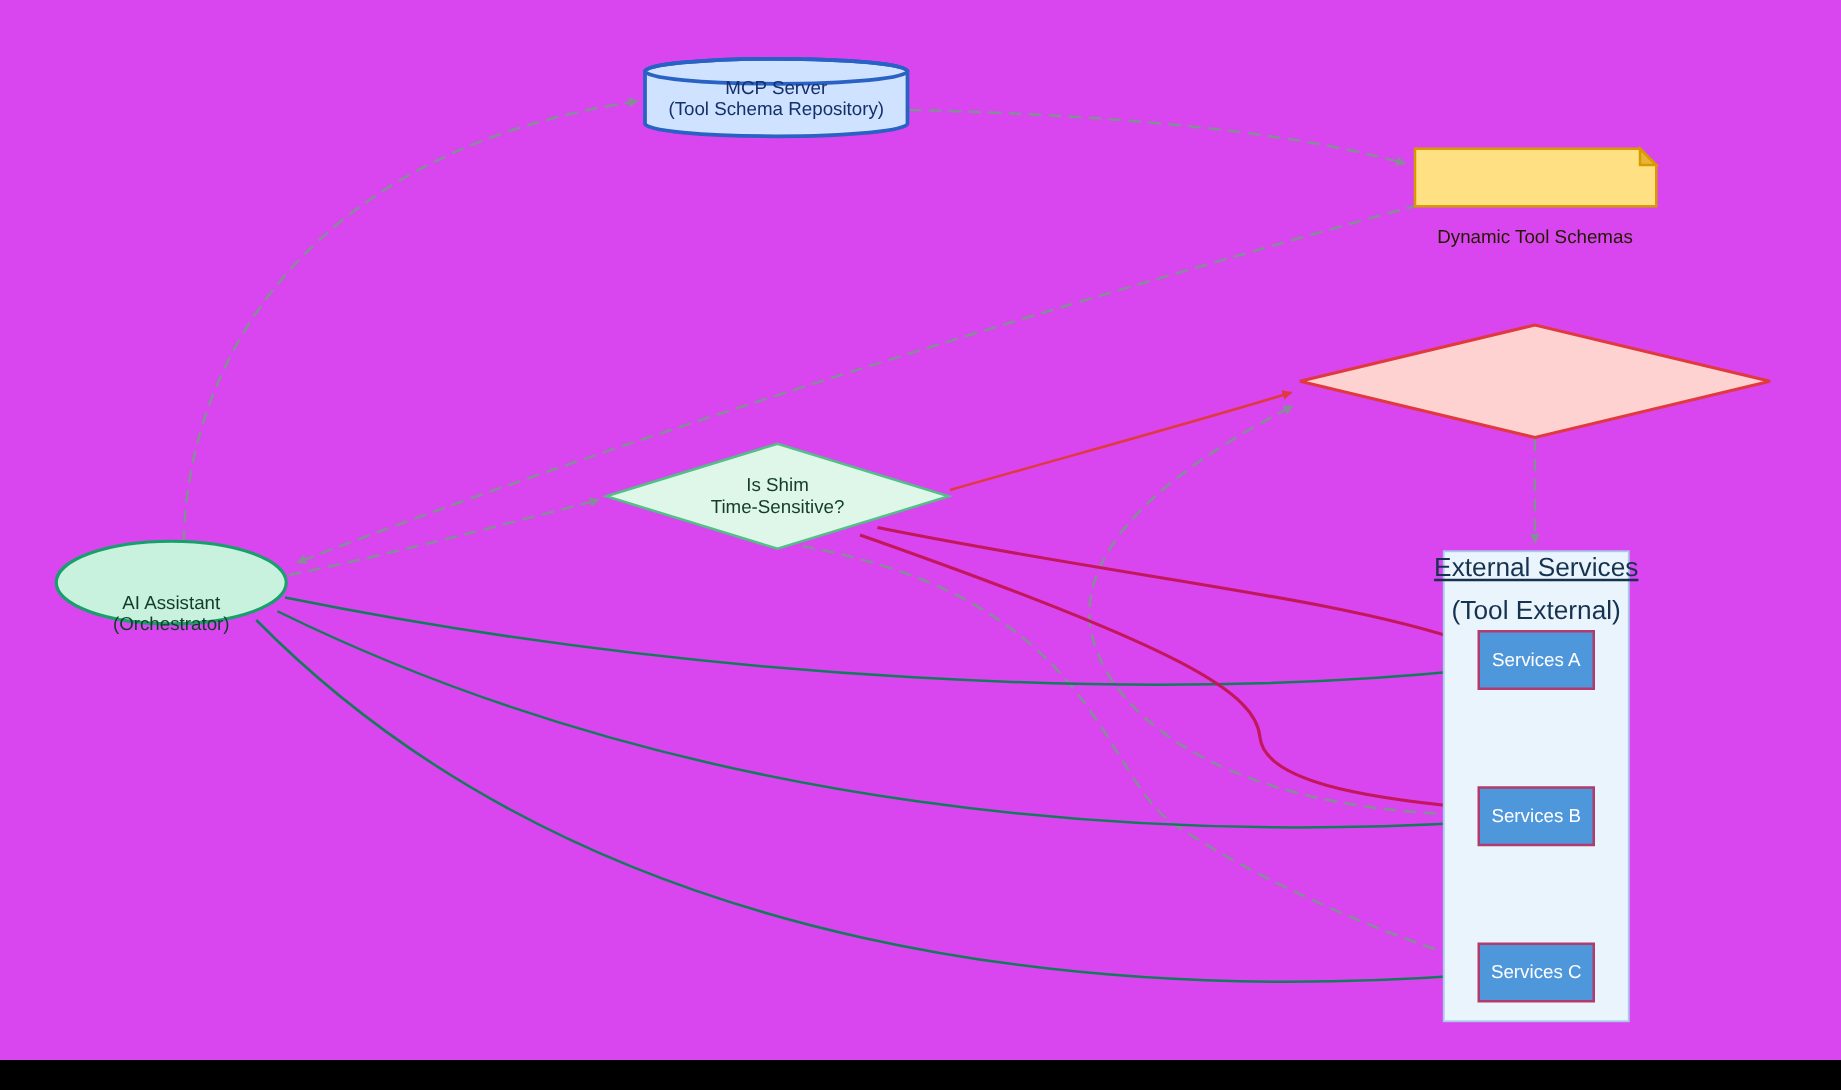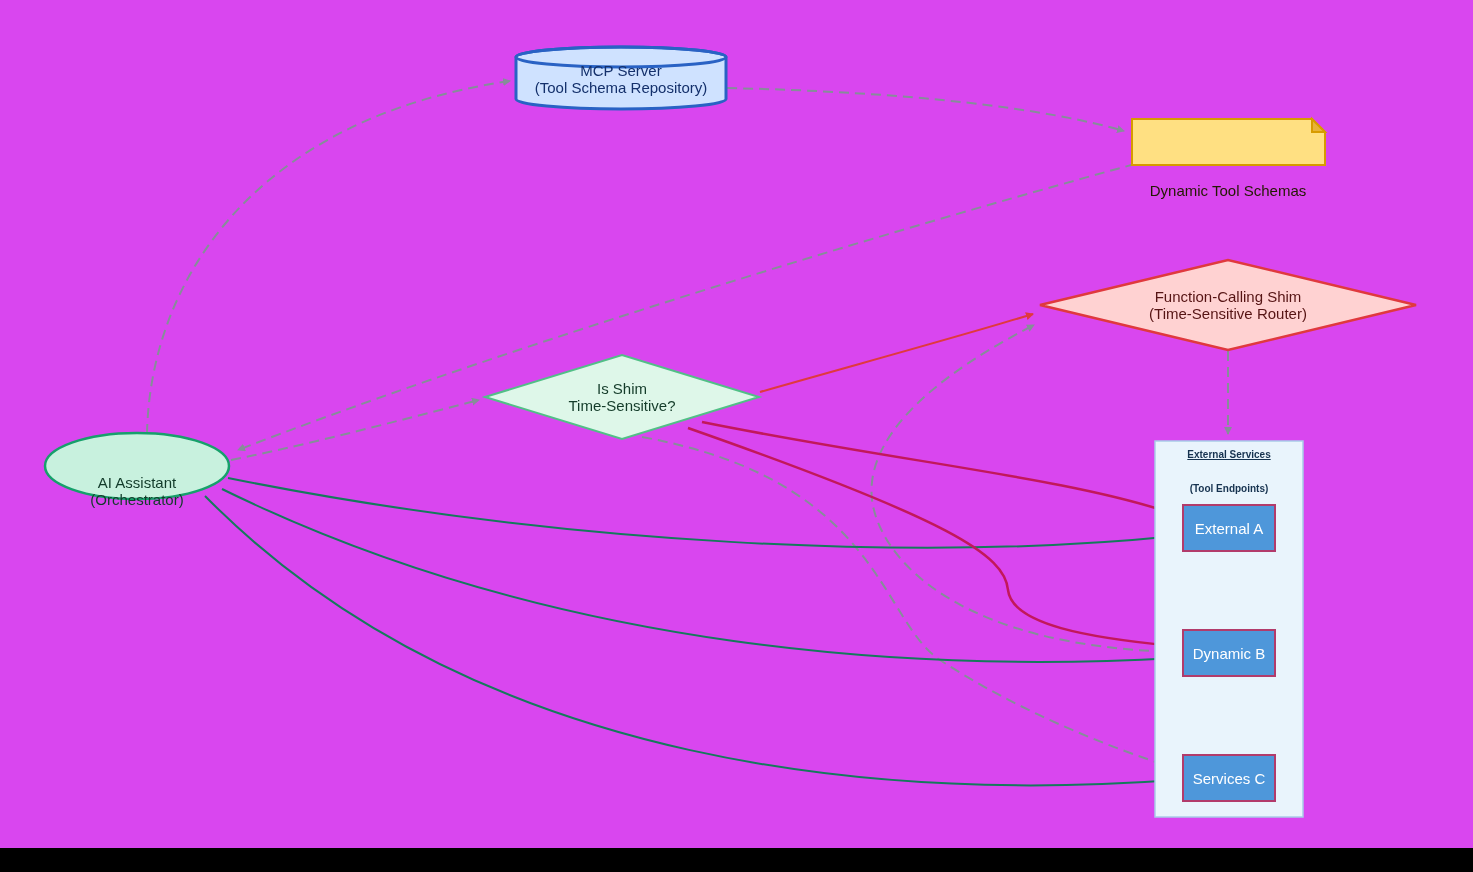--- a/index.html
+++ b/index.html
@@ -19,21 +19,21 @@
     white-space: pre-line;
     font-size: 15px;
     line-height: 17px;
     pointer-events: none;
   }
   .lbl-mcp       { color: #14306b; }
   .lbl-schemas   { color: #221a00; margin-top: 48px; }
   .lbl-shim      { color: #561414; }
   .lbl-iscall    { color: #143c2a; }
   .lbl-assistant { color: #123b2a; }
-  .lbl-ext       { color: #16324f; font-size: 10px; font-weight: bold; }
+  .lbl-ext       { color: #16324f; font-size: 21px; }
   .lbl-ext .title-line1 { text-decoration: underline; }
   .lbl-service   { color: #ffffff; }
 </style>
 </head>
 <body>
 
 <div id="stage">
 
   <svg id="edges-nodes" width="1473" height="872" viewBox="0 0 1473 872">
 
@@ -98,33 +98,31 @@
     <rect x="1183" y="505" width="92" height="46" stroke-width="2" fill="#4e97da" stroke="#b23b6b"></rect>
     <rect x="1183" y="630" width="92" height="46" stroke-width="2" fill="#4e97da" stroke="#b23b6b"></rect>
     <rect x="1183" y="755" width="92" height="46" stroke-width="2" fill="#4e97da" stroke="#b23b6b"></rect>
   </svg>
 
   <div class="node-label lbl-mcp" style="left:621px; top:79px;">MCP Server
 (Tool Schema Repository)</div>
 
   <div class="node-label lbl-schemas" style="left:1228px; top:142px;">Dynamic Tool Schemas</div>
 
-  <div class="node-label lbl-shim" style="left:1228px; top:305px;">Function-Calling Shim
-(Time-Sensitive Router)</div>
 
   <div class="node-label lbl-iscall" style="left:622px; top:397px;">Is Shim
 Time-Sensitive?</div>
 
   <div class="node-label lbl-assistant" style="left:137px; top:463px;margin-top:28px;">AI Assistant
 (Orchestrator)</div>
 
   <div class="node-label lbl-ext" style="left:1229px; top:463px;">
     <span class="title-line1">External Services</span><br>
-    <span>(Tool Endpoints)</span>
+    <span>(Tool External)</span>
   </div>
 
-  <div class="node-label lbl-service" style="left:1229px; top:528px;">External A</div>
+  <div class="node-label lbl-service" style="left:1229px; top:528px;">Services A</div>
 
-  <div class="node-label lbl-service" style="left:1229px; top:653px;">Dynamic B</div>
+  <div class="node-label lbl-service" style="left:1229px; top:653px;">Services B</div>
 
   <div class="node-label lbl-service" style="left:1229px; top:778px;">Services C</div>
 
 </div>
 
 </body></html>

